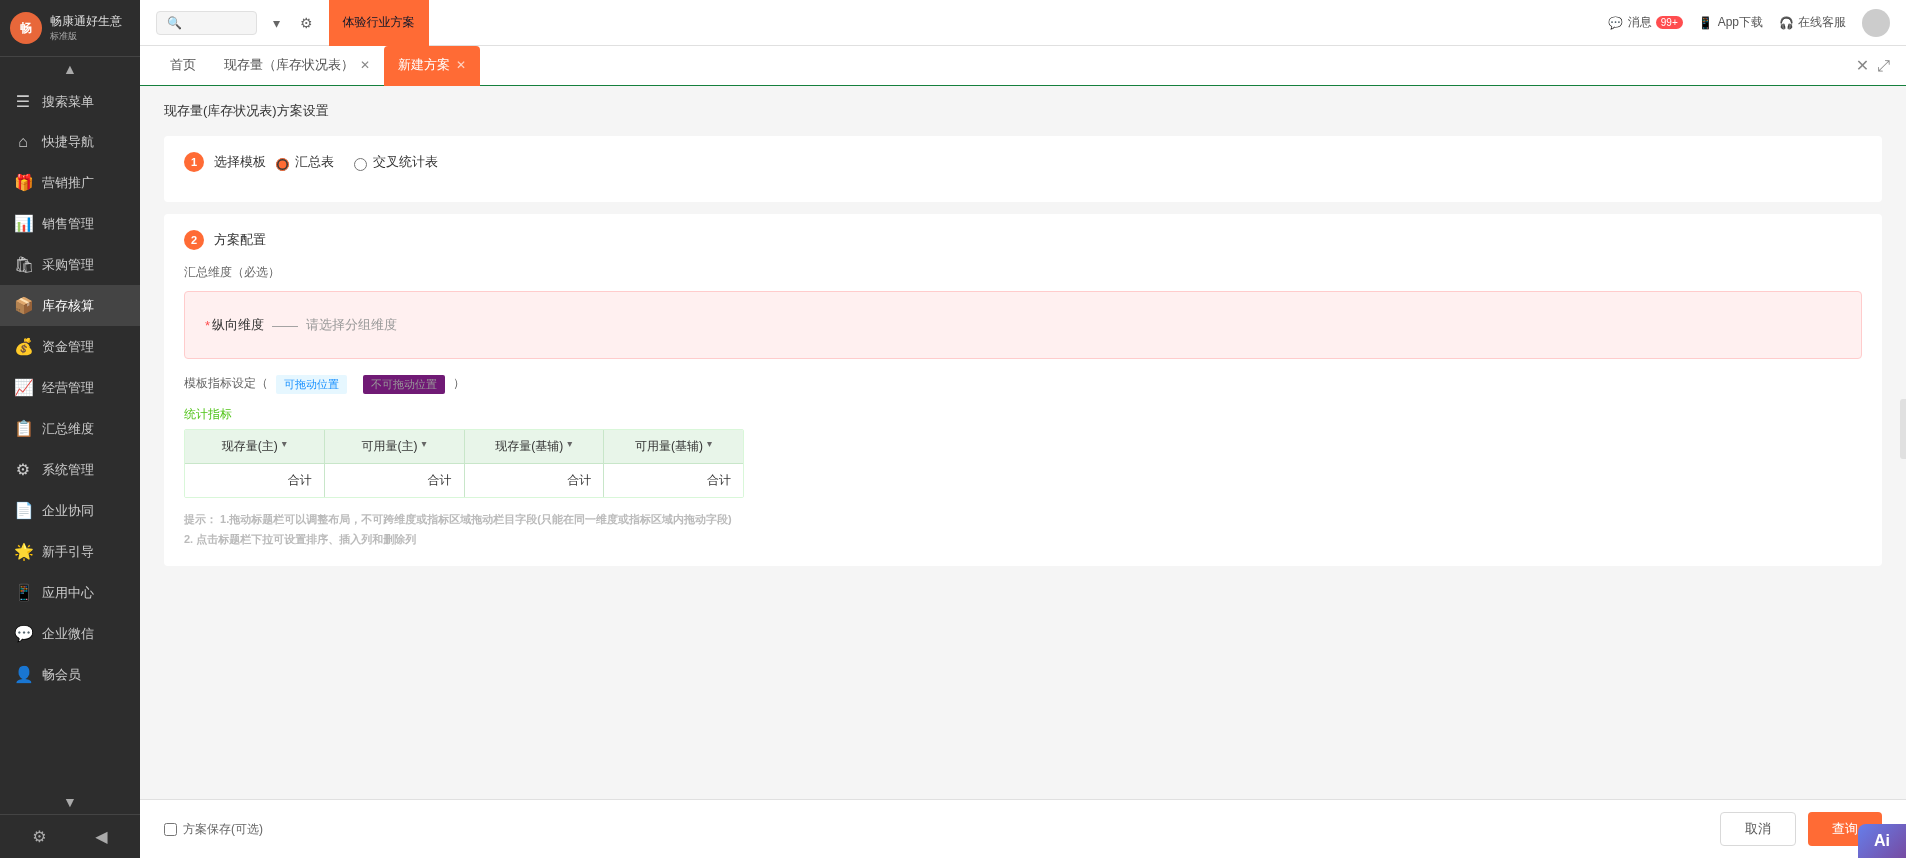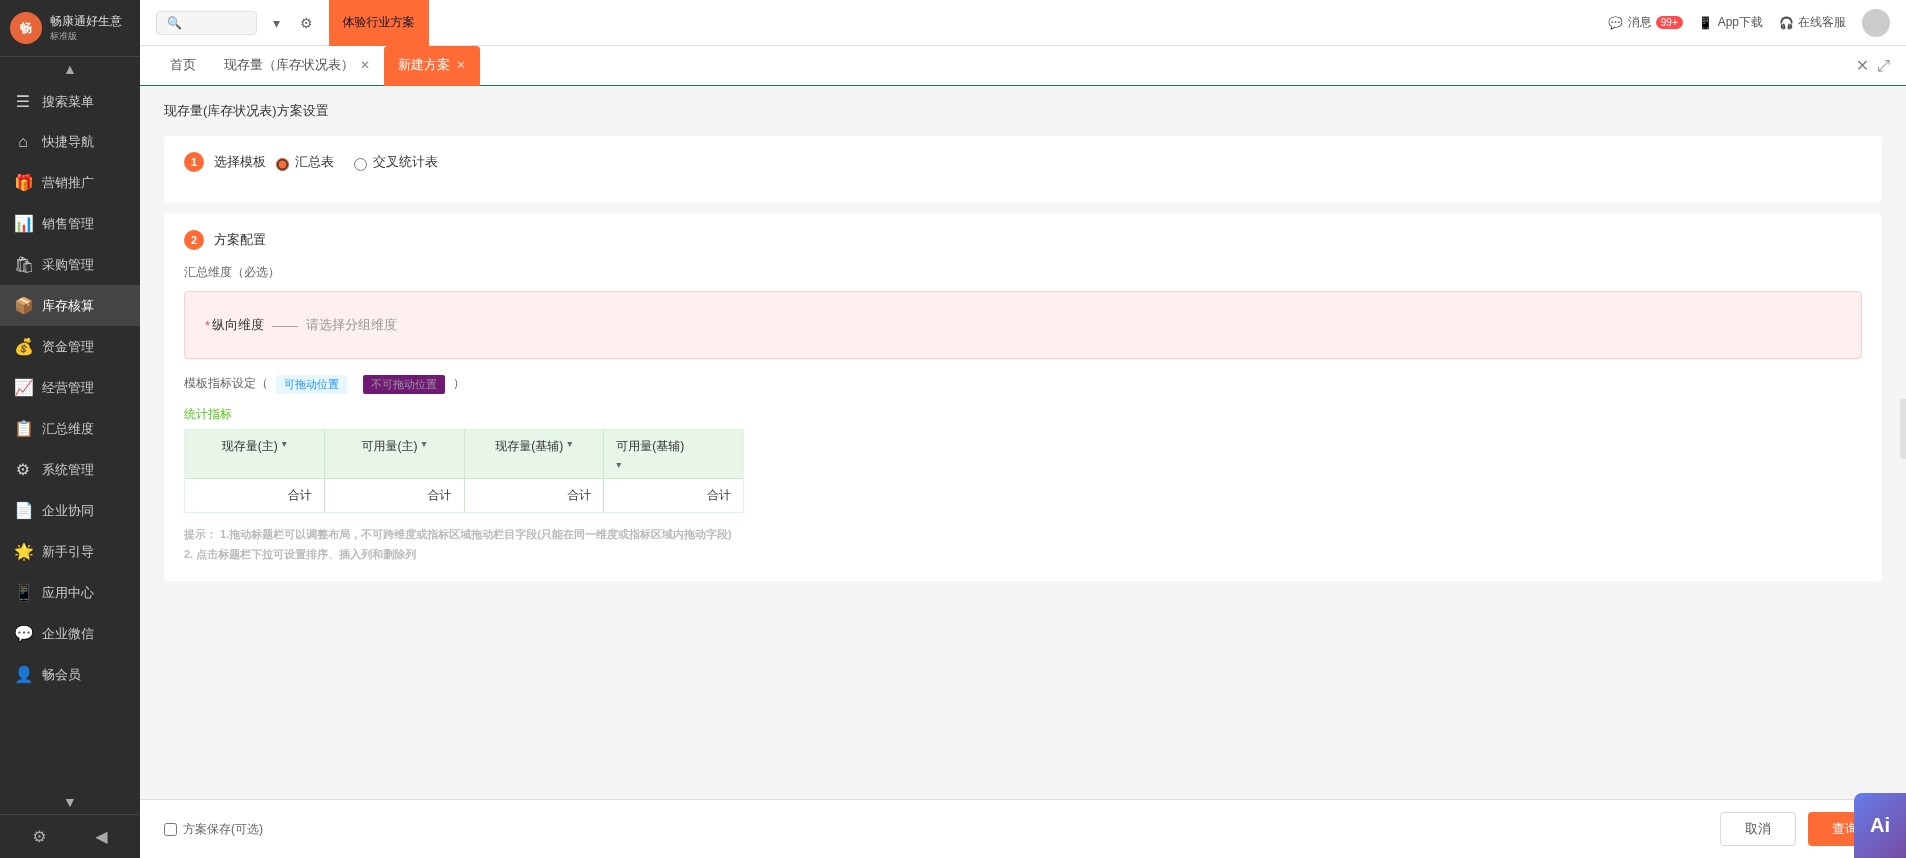--- a/index.html
+++ b/index.html
@@ -183,21 +183,21 @@
       width: 560px;
     }
     .stats-header-row {
       display: flex; background: #e8f5e9;
     }
     .stats-cell {
       flex: 1; padding: 8px 12px; font-size: 12px; color: #333;
       border-right: 1px solid #c8e6c9;
       display: flex; align-items: flex-start; justify-content: center; gap: 4px;
     }
-    .stats-cell:last-child { border-right: none; flex-direction: column; }
+    .stats-cell:last-child { border-right: none; }
     .stats-body-row {
       display: flex; background: #fff; border-top: 1px solid #c8e6c9;
     }
     .stats-body-cell {
       flex: 1; padding: 8px 12px; font-size: 12px; color: #333; text-align: right;
       border-right: 1px solid #c8e6c9;
     }
     .stats-body-cell:last-child { border-right: none; }
 
     .chevron-icon { font-size: 10px; color: #666; }
@@ -231,22 +231,22 @@
       position: fixed; right: 0; top: 50%; transform: translateY(-50%);
       background: #e0e0e0; width: 6px; height: 60px; border-radius: 3px 0 0 3px;
     }
 
     
     .ai-badge {
       position: fixed;
       right: 0; bottom: 0;
       background: linear-gradient(135deg, #667eea, #764ba2);
       color: #fff;
-      padding: 21px 16px;
-      font-size: 20px; font-weight: bold;
+      padding: 8px 16px;
+      font-size: 16px; font-weight: bold;
       border-radius: 8px 0 0 0;
       cursor: pointer;
     }
   </style>
 </head>
 <body>
 
 <div class="sidebar">
   <div class="sidebar-logo">
     <div class="sidebar-logo-icon">

